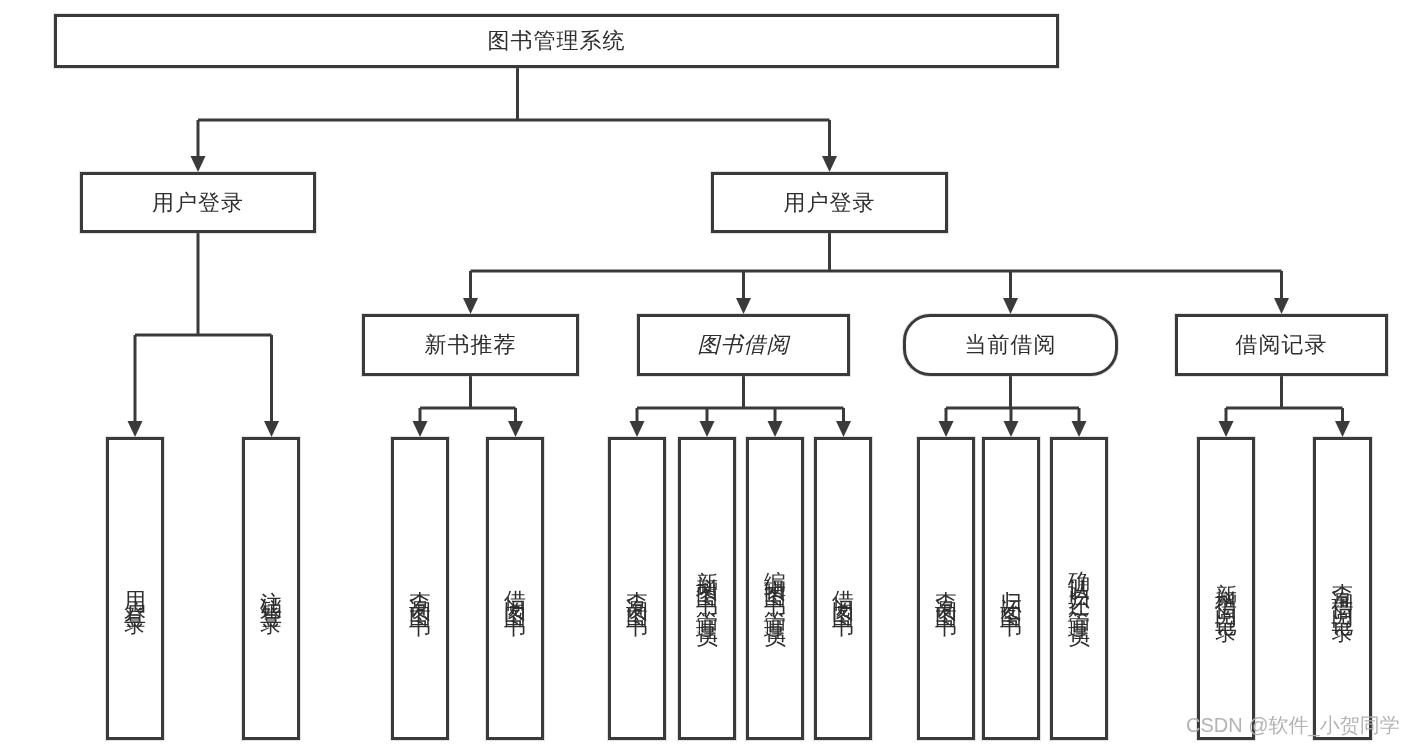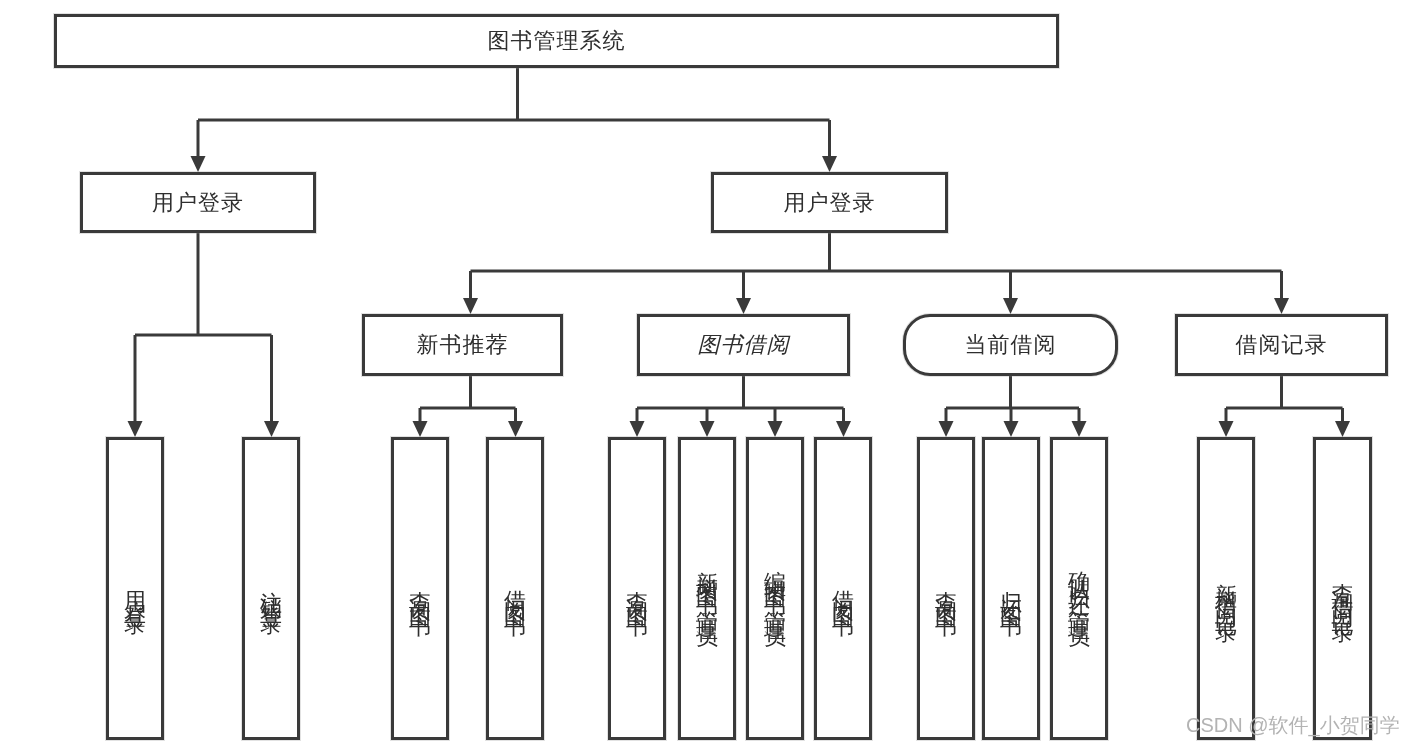--- a/index.html
+++ b/index.html
@@ -124,21 +124,21 @@
       <polygon points="1218.5,421 1233.5,421 1226,437"></polygon>
       <polygon points="1335,421 1350,421 1342.5,437"></polygon>
     </g>
   </svg>
 
   <div class="node h-node" style="left:15px; top:14px; width:1005px; height:54px;margin-left:39px;">图书管理系统</div>
 
   <div class="node h-node" style="left:80px; top:172px; width:236px; height:61px;">用户登录</div>
   <div class="node h-node" style="left:711px; top:172px; width:237px; height:61px;">用户登录</div>
 
-  <div class="node h-node" style="left:362px; top:314px; width:201px; height:62px;">新书推荐</div>
+  <div class="node h-node" style="left:362px; top:314px; width:217px; height:62px;">新书推荐</div>
   <div class="node h-node" style="left:637px; top:314px; width:213px; height:62px;font-style:italic;">图书借阅</div>
   <div class="node h-node" style="left:903px; top:314px; width:215px; height:62px;border-radius:27px;">当前借阅</div>
   <div class="node h-node" style="left:1175px; top:314px; width:213px; height:62px;">借阅记录</div>
 
   <div class="node v-node" style="left:106px; top:437px; width:58px; height:303px;">
     <span class="vtext">用户登录</span>
   </div>
   <div class="node v-node" style="left:242px; top:437px; width:58px; height:303px;">
     <span class="vtext">注销登录</span>
   </div>

